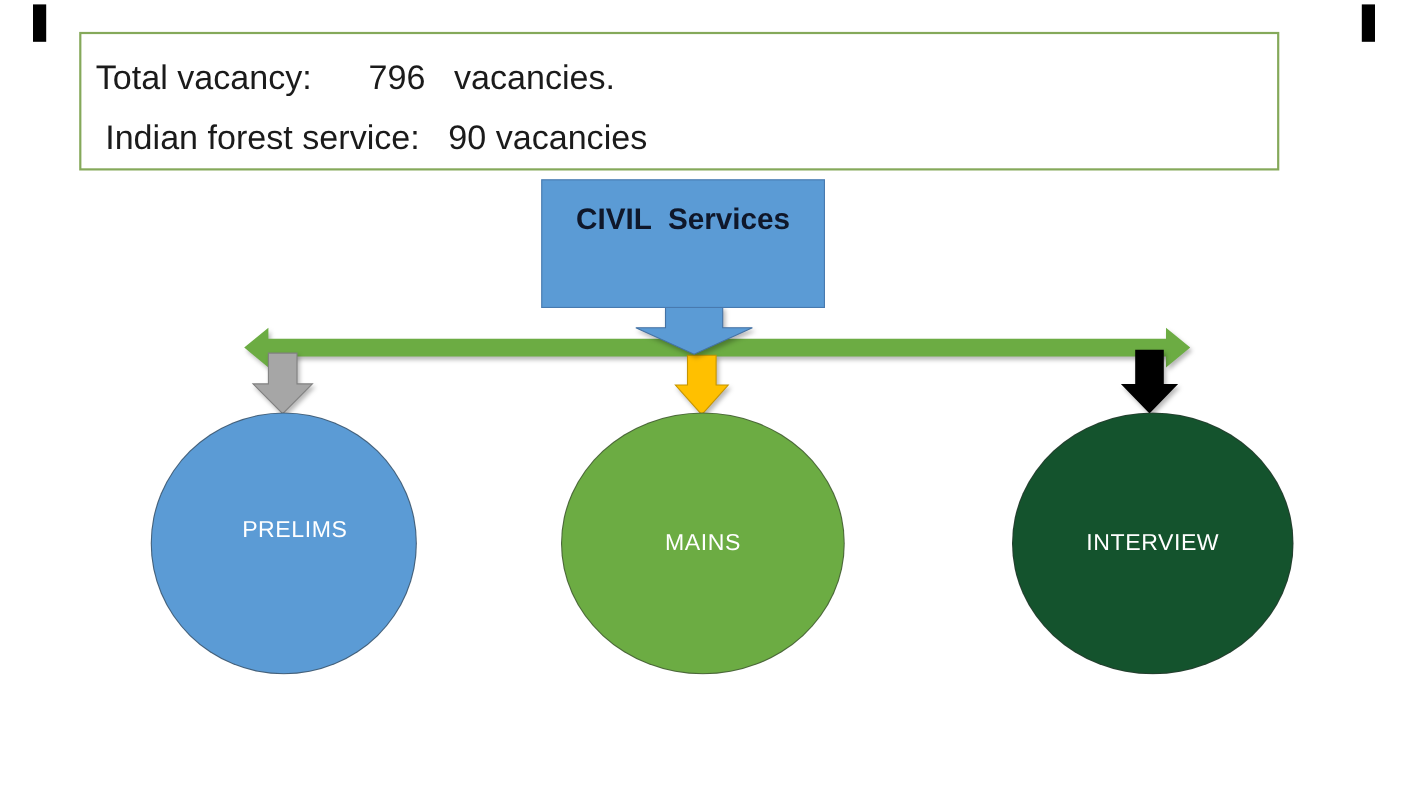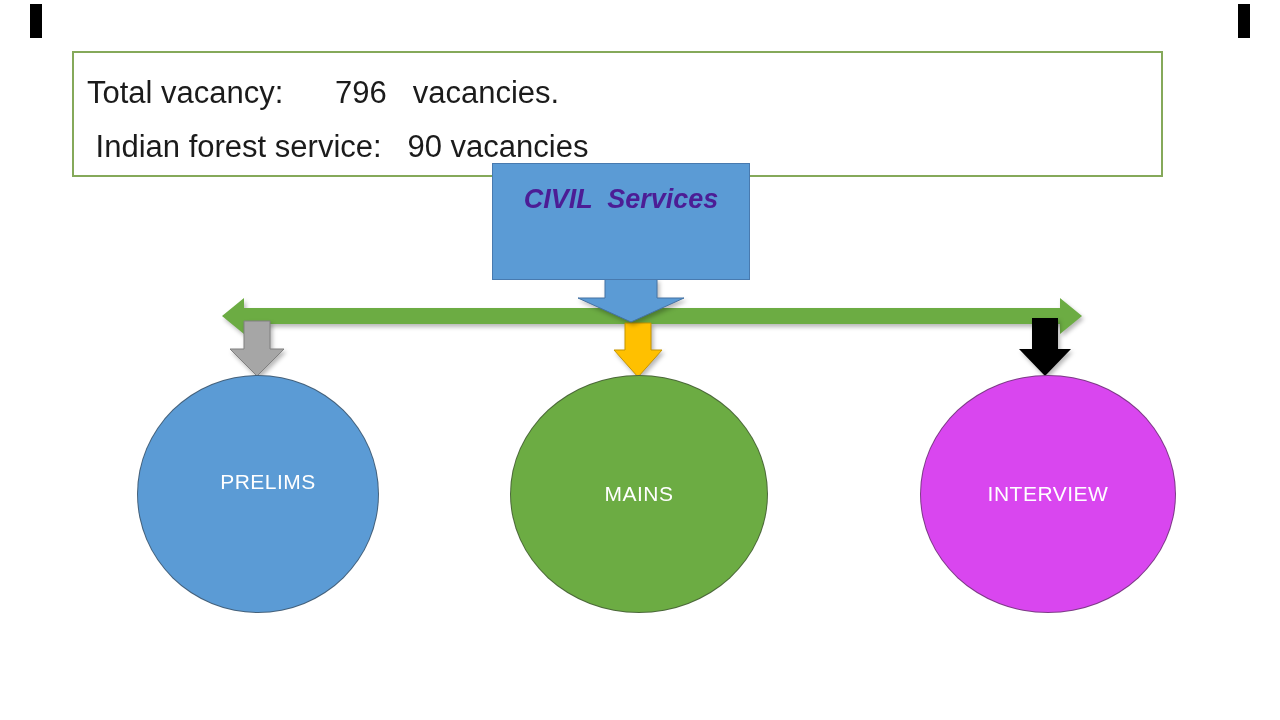--- a/index.html
+++ b/index.html
@@ -17,21 +17,21 @@
     width: 12px;
     height: 34px;
     background: #000000;
   }
   .corner-mark.left  { left: 30px; }
   .corner-mark.right { left: 1238px; }
 
   .summary-box {
     position: absolute;
     left: 72px;
-    top: 51px;
+    top: 29px;
     width: 1091px;
     height: 126px;
     box-sizing: border-box;
     border: 2px solid #85A95A;
     background: #ffffff;
     padding-top: 13px;
     padding-left: 13px;
   }
   .summary-line {
     white-space: pre;
@@ -58,22 +58,21 @@
     background: #5B9BD5;
     border: 1px solid rgba(60,100,150,0.6);
     padding-top: 13px;
     text-align: center;
   }
   .exam-line {
     white-space: pre;
     font-size: 27px;
     font-weight: bold;
     line-height: 44px;
-    color: #4c1d95;
-    font-style: italic;
+    color: #0f172a;
   }
 
   .stage {
     position: absolute;
     top: 375px;
     height: 238px;
     border-radius: 50%;
     border: 1px solid rgba(50,50,50,0.55);
     box-sizing: border-box;
     display: flex;
@@ -81,21 +80,21 @@
     justify-content: center;
   }
   .stage span {
     color: #ffffff;
     font-size: 21px;
     letter-spacing: 0.5px;
   }
   .stage-prelims   { left: 137px;  width: 242px; background: #5B9BD5; }
   .stage-prelims span { padding-bottom: 24px; margin-left: 20px; }
   .stage-mains     { left: 510px;  width: 258px; background: #6CAC43; justify-content: center; }
-  .stage-interview { left: 920px;  width: 256px; background: #d946ef; }
+  .stage-interview { left: 920px;  width: 256px; background: #14532d; }
 </style>
 </head>
 <body>
 
 <div class="slide">
 
   <div class="corner-mark left"></div>
   <div class="corner-mark right"></div>
 
   <div class="summary-box">

